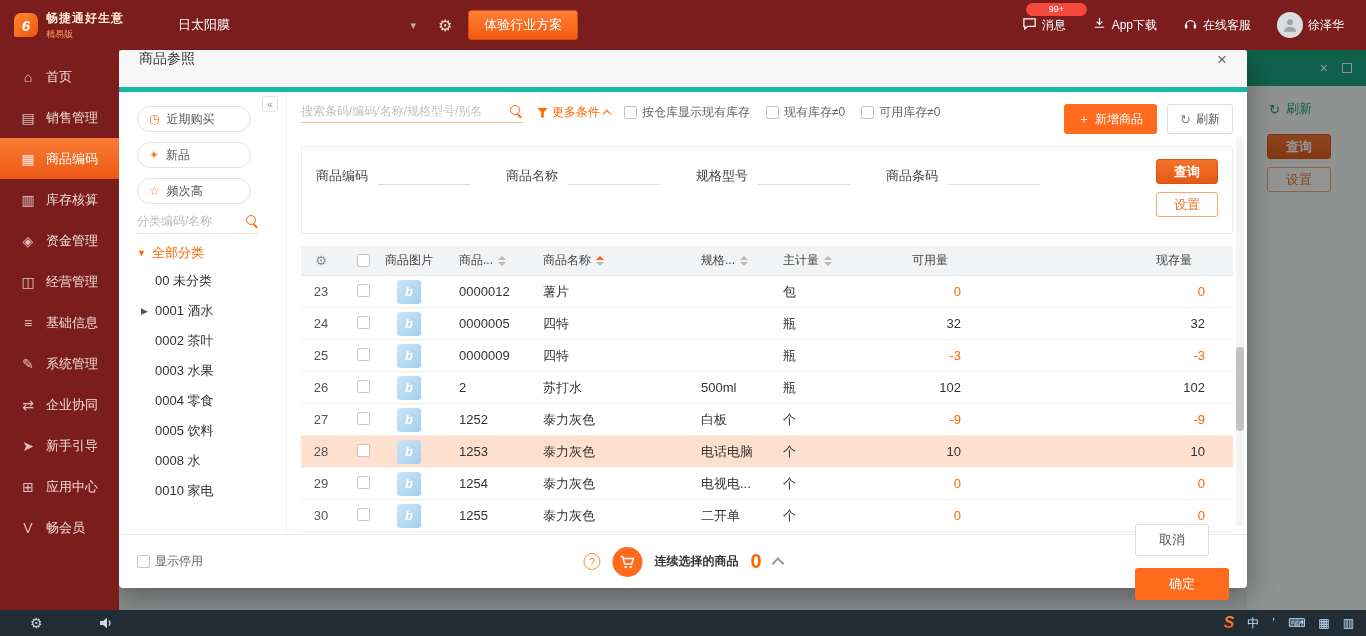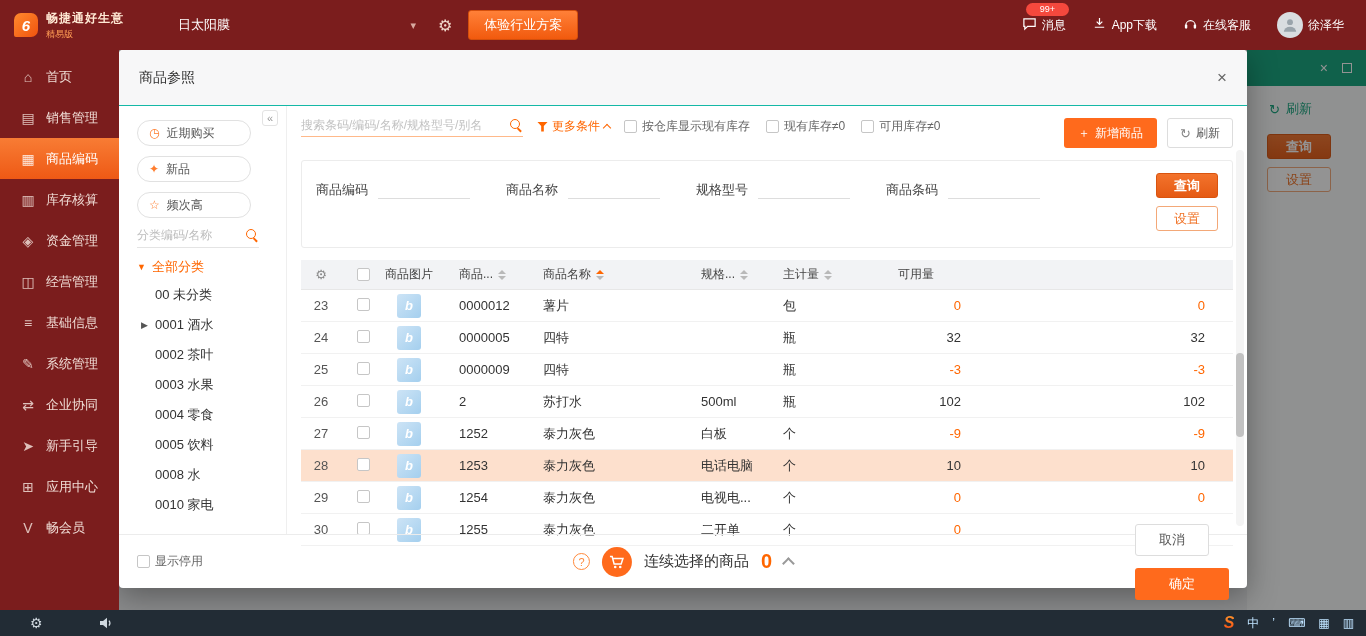--- a/index.html
+++ b/index.html
@@ -11,21 +11,21 @@
   .logo { width:152px; display:flex; align-items:center; gap:8px; padding-left:14px; flex:none; }
   .logo-mark { width:24px; height:24px; background:linear-gradient(135deg,#ff8a2e,#f1530e); border-radius:7px 7px 7px 2px; color:#fff; font-weight:bold; font-style:italic; display:flex; align-items:center; justify-content:center; font-size:15px; }
   .logo-text .brand { font-size:12px; font-weight:bold; color:#ffe9d4; letter-spacing:1px; }
   .logo-text .edition { font-size:9px; color:#ff9d55; margin-top:1px; }
   .company-select { margin-left:26px; width:238px; display:flex; justify-content:space-between; align-items:center; font-size:13px; cursor:pointer; }
   .company-select .chev { color:#d8a9a0; font-size:11px; }
   .tb-gear { margin-left:22px; font-size:16px; color:#f0d6c9; cursor:pointer; }
   .try-btn { margin-left:16px; height:30px; padding:0 15px; background:linear-gradient(#ff8038,#f15a0e); border:1px solid #d44f0c; color:#fff; font-size:13px; border-radius:3px; cursor:pointer; }
   .tb-right { margin-left:auto; display:flex; align-items:center; gap:26px; padding-right:22px; font-size:12px; }
   .tb-item { display:flex; align-items:center; gap:5px; position:relative; cursor:pointer; white-space:nowrap; }
-  .badge { position:absolute; top:-13px; left:4px; background:#f5483d; color:#fff; border-radius:8px; font-size:9px; padding:0 14px; line-height:13px; }
+  .badge { position:absolute; top:-13px; left:4px; background:#f5483d; color:#fff; border-radius:8px; font-size:9px; padding:0 23px; line-height:13px; }
   .avatar { width:26px; height:26px; border-radius:50%; background:#d9dde0; display:flex; align-items:center; justify-content:center; overflow:hidden; }
 
   
   .sidebar { position:absolute; top:50px; left:0; width:119px; bottom:26px; background:#7b1d1d; z-index:20; padding-top:6px; }
   .side-item { height:41px; display:flex; align-items:center; gap:10px; padding-left:20px; font-size:13px; color:#f0ddd6; cursor:pointer; }
   .side-item .ico { width:16px; text-align:center; font-size:14px; opacity:.85; }
   .side-item.active { background:linear-gradient(#f87c34,#ee5915); color:#fff; }
 
   
   .content { position:absolute; top:50px; left:119px; right:0; bottom:26px; background:#eef0f2; }
@@ -33,21 +33,21 @@
   .bg-teal { height:36px; background:#12a47c; display:flex; align-items:center; justify-content:flex-end; gap:14px; padding-right:14px; color:#fff; }
   .bg-close { font-size:14px; cursor:pointer; }
   .bg-restore { width:10px; height:10px; border:1.5px solid #fff; cursor:pointer; }
   .bg-refresh { display:flex; align-items:center; gap:6px; color:#12a47c; font-size:13px; padding:14px 0 0 22px; cursor:pointer; }
   .bg-query { display:block; margin:16px 0 0 20px; width:64px; height:25px; background:linear-gradient(#f3732c,#e55a14); border:1px solid #d9540f; color:#fff; font-size:13px; font-weight:bold; border-radius:3px; cursor:pointer; }
   .bg-setting { display:block; margin:8px 0 0 20px; width:64px; height:25px; background:#fff; border:1px solid #f3a878; color:#f07226; font-size:13px; border-radius:3px; cursor:pointer; }
   .overlay { position:absolute; inset:0; background:rgba(15,15,15,.45); z-index:5; }
 
   
   .modal { position:absolute; left:0; top:0; width:1128px; height:538px; background:#fff; z-index:10; border-radius:4px; box-shadow:0 8px 30px rgba(0,0,0,.35); display:flex; flex-direction:column; }
-  .m-head { height:56px; flex:none; background:#f7f7f8; border-bottom:1px solid #14b8a6; display:flex; align-items:center; padding:0 20px; font-size:14px; color:#333; border-radius:4px 4px 0 0; }
+  .m-head { height:42px; flex:none; background:#f7f7f8; border-bottom:5px solid #14b8a6; display:flex; padding:0 20px; font-size:14px; color:#333; border-radius:4px 4px 0 0; }
   .m-close { margin-left:auto; font-size:17px; color:#666; cursor:pointer; }
   .m-body { flex:1; display:flex; min-height:0; }
 
   
   .m-left { width:168px; flex:none; border-right:1px solid #efefef; padding:14px 0 0 18px; position:relative; }
   .collapse-tab { position:absolute; right:8px; top:4px; width:16px; height:16px; border:1px solid #e3e3e3; border-radius:3px; color:#999; font-size:11px; line-height:14px; text-align:center; cursor:pointer; }
   .pill { width:114px; height:26px; border:1px solid #e1e1e1; border-radius:14px; display:flex; align-items:center; gap:7px; padding:0 11px; font-size:12px; color:#555; margin-bottom:10px; cursor:pointer; background:#fff; }
   .pill .p-ico { color:#ff7d2e; font-size:12px; }
   .cat-search { margin:10px 0 8px; width:122px; display:flex; align-items:center; justify-content:space-between; border-bottom:1px solid #e4e4e4; padding-bottom:5px; }
   .cat-search input { border:none; outline:none; width:92px; font-size:12px; color:#1d4ed8; }
@@ -109,21 +109,21 @@
   .cell .warnv.warn { color:#ff6600; }
   .thumb { width:24px; height:24px; border-radius:3px; background:linear-gradient(135deg,#cde4f6,#a4cfee); color:#fff; font-weight:bold; font-style:italic; font-size:13px; display:inline-flex; align-items:center; justify-content:center; margin-left:12px; }
   .vscroll { position:absolute; right:3px; top:44px; bottom:8px; width:8px; background:#f4f4f4; border-radius:4px; }
   .vthumb { position:absolute; top:54%; height:84px; width:8px; background:#c2c2c2; border-radius:4px; cursor:grab; }
 
   
   .m-foot { height:54px; flex:none; border-top:1px solid #ececec; display:flex; align-items:center; padding:0 18px; position:relative; }
   .foot-center { position:absolute; left:50%; transform:translateX(-50%); display:flex; align-items:center; gap:12px; }
   .help-ico { width:17px; height:17px; border:1.5px solid #ff8a3c; color:#ff8a3c; border-radius:50%; font-size:11px; display:flex; align-items:center; justify-content:center; cursor:pointer; }
   .cart-ico { width:30px; height:30px; border-radius:50%; background:#ff6a1c; display:flex; align-items:center; justify-content:center; cursor:pointer; }
-  .sel-text { font-size:15px; color:#333; }
+  .sel-text { font-size:12px; color:#333;font-weight:bold; }
   .sel-count { font-size:20px; font-weight:bold; color:#ff6600; }
   .collapse-chev { width:9px; height:9px; border-left:2px solid #999; border-top:2px solid #999; transform:rotate(45deg); margin-top:4px; cursor:pointer; }
   .foot-actions { margin-left:auto; display:flex; gap:12px;flex-direction:column; }
   .btn-cancel { width:74px; height:32px; background:#fff; border:1px solid #ddd; border-radius:3px; color:#555; font-size:13px; cursor:pointer; }
   .btn-confirm { width:94px; height:32px; background:#ff6a1c; border:none; border-radius:3px; color:#fff; font-size:13px; cursor:pointer; }
 
   
   .taskbar { position:absolute; bottom:0; left:0; right:0; height:26px; background:#222c35; display:flex; align-items:center; z-index:40; }
   .tk-gear { color:#cfd8df; font-size:14px; margin-left:30px; cursor:pointer; }
   .tk-vol { margin-left:56px; cursor:pointer; display:flex; }
@@ -424,20 +424,27 @@
                 </div>
                 <div class="hcell">
                   <span>主计量</span>
                   <span class="sort">
                     <i class="up"></i>
                     <i class="dn"></i>
                   </span>
                 </div>
                 <div class="hcell right">
                   <span>可用量</span>
+                  <span class="sort" style="visibility: hidden;">
+                    <i class="up"></i>
+                    <i class="dn"></i>
+                  </span>
+                </div>
+                <div class="hcell right">
+                  <span>现存量</span>
                   <span class="sort" style="visibility: hidden;">
                     <i class="up"></i>
                     <i class="dn"></i>
                   </span>
                 </div>
               </div>
             <div>
 
             <div class="grid trow">
                   <div class="cell center" style="color:#555">23</div>

